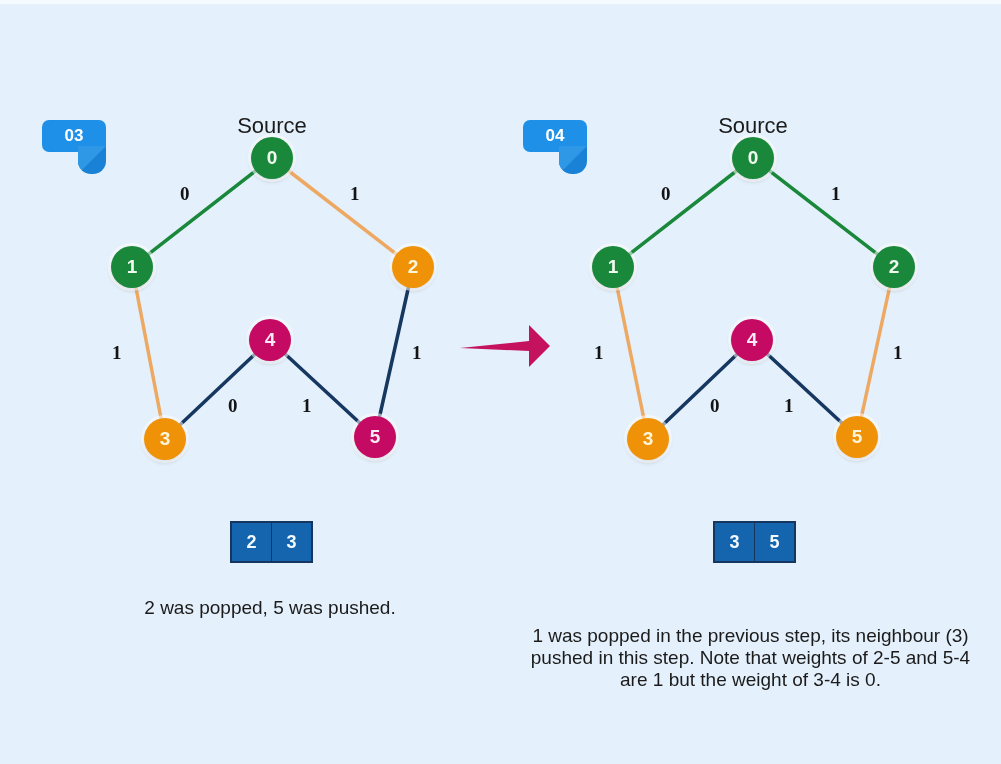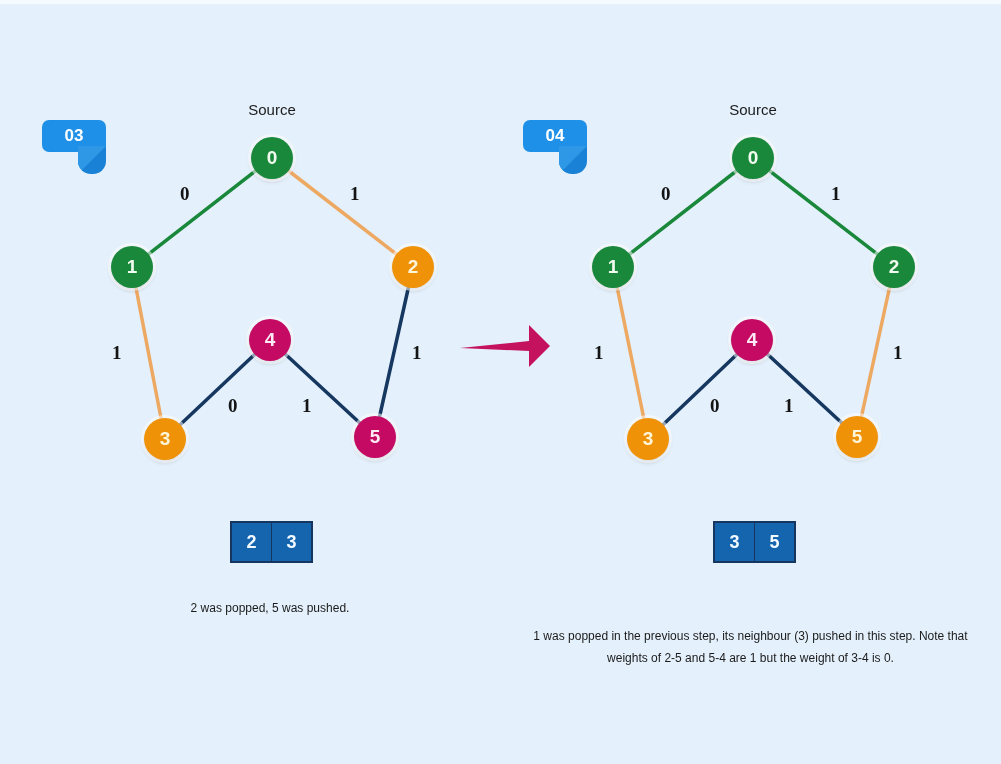--- a/index.html
+++ b/index.html
@@ -63,24 +63,25 @@
     color: #ffffff;
     font-size: 17px;
     font-weight: bold;
     font-family: "Liberation Sans", sans-serif;
     z-index: 3;
   }
 
   .source-label {
     position: absolute;
     text-align: center;
-    font-size: 15px;
+    font-size: 22px;
     color: #1b1b1b;
     font-family: "Liberation Sans", sans-serif;
     white-space: nowrap;
+    margin-top: 12px;
   }
 
   .node {
     position: absolute;
     width: 42px; height: 42px;
     border-radius: 50%;
     line-height: 42px;
     text-align: center;
     font-size: 19px;
     font-weight: bold;
@@ -118,21 +119,21 @@
     font-weight: bold;
     font-family: "Liberation Sans", sans-serif;
     border-right: 1px solid #16365f;
   }
   .stack-cell:last-child { border-right: none; }
 
   
   .caption {
     position: absolute;
     text-align: center;
-    font-size: 12px;
+    font-size: 19px;
     color: #1b1b1b;
     line-height: 22px;
     font-family: "Liberation Sans", sans-serif;
   }
 
   .arrow { position: absolute; }
 </style>
 </head>
 <body>
 

